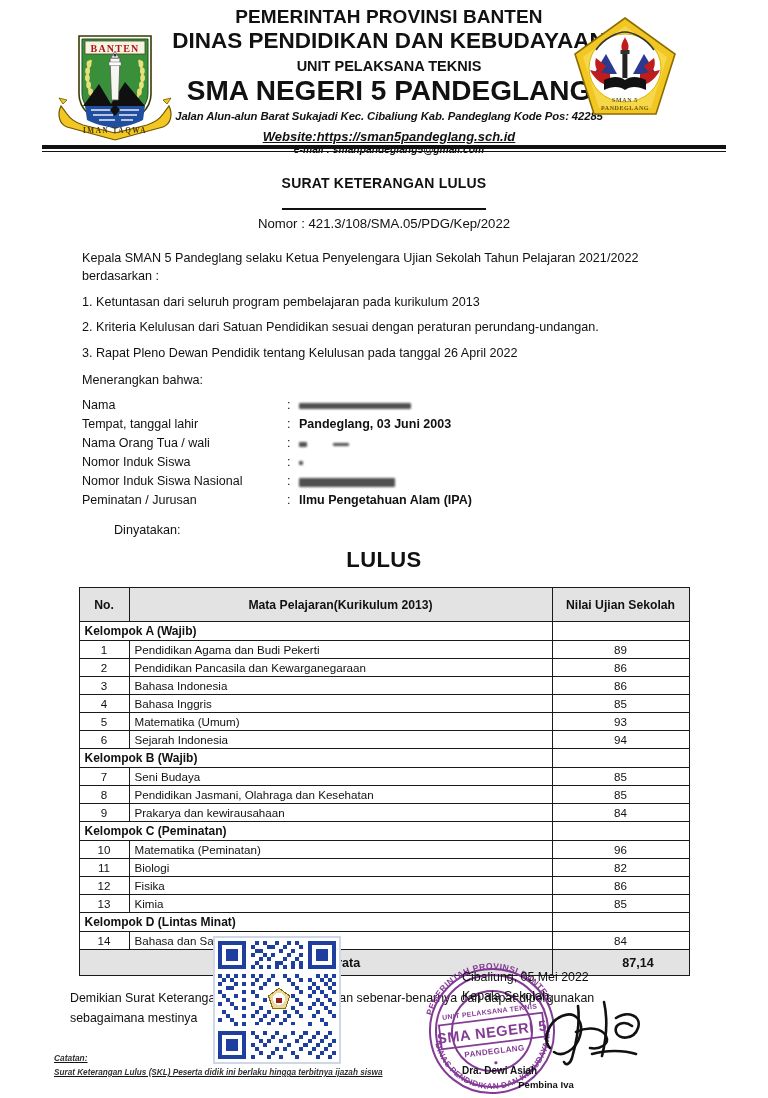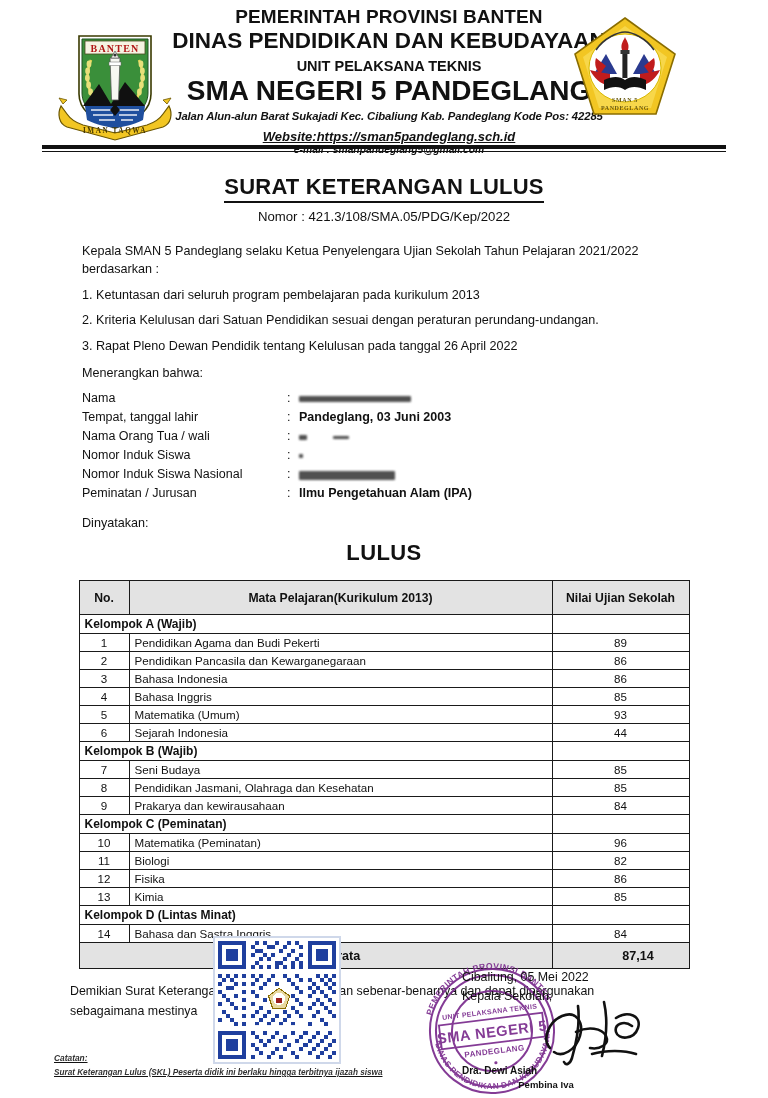--- a/index.html
+++ b/index.html
@@ -35,22 +35,22 @@
   .hr-thick { position:absolute; left:42px; right:42px; top:145px; height:4px; background:#111; }
   .hr-thin  { position:absolute; left:42px; right:42px; top:151px; height:1.4px; background:#111; }
 
   
   .logo-left  { position: absolute; left: 55px;  top: 28px; width: 120px; height: 122px; }
   .logo-right { position: absolute; right: 88px; top: 14px; width: 110px; height: 120px; }
 
   
   .title-wrap { text-align:center; margin-top: 22px; }
   .doc-title {
-    display:inline-block; font-size: 22px; font-weight: 700;
-    border-bottom: 2.2px solid #111; padding-bottom: 1px; letter-spacing:.2px;
+    display:inline-block; font-size: 14px; font-weight: 700;
+    border-bottom: 2.2px solid #111; padding-bottom: 17px; letter-spacing:.2px;
   }
   .doc-number { text-align:center; font-size: 13.2px; margin-top: 6px; }
 
   
   .body { padding: 0 68px 0 82px; }
   .p-intro { font-size: 12.6px; margin-top: 18px; line-height: 1.45; }
   .p-intro2 { font-size: 12.6px; line-height: 1.45; }
   .clause { font-size: 12.6px; margin-top: 8px; line-height:1.4; }
   .p-menerangkan { font-size: 12.6px; margin-top: 11px; }
 
@@ -65,21 +65,21 @@
     vertical-align: middle; opacity:.82;
     filter: blur(1.1px);
     border-radius: 1px;
   }
   .red-name { width: 112px; height:6px; }
   .red-parent { width: 8px; height:5px; margin-right:26px;}
   .red-parent2 { width: 16px; height:3px; }
   .red-nis { width: 4px; height:4px; }
   .red-nisn { width: 96px; height:9px; }
 
-  .p-dinyatakan { font-size: 12.6px; margin-top: 13px; }
+  .p-dinyatakan { font-size: 12.6px; margin-top: 13px; margin-left: 32px; }
   .lulus { text-align:center; font-size: 22px; font-weight:700; margin-top: 10px; letter-spacing:.4px;}
 
   
   table.nilai {
     width: 610px; margin: 14px auto 0 auto;
     border-collapse: collapse; font-size: 11.6px;
     table-layout: fixed;
   }
   table.nilai th, table.nilai td {
     border: 1.1px solid #1a1a1a; padding: 2px 5px; height: 18px;
@@ -319,21 +319,21 @@
         <td class="nl">85</td>
       </tr>
       <tr>
         <td class="no">5</td>
         <td class="mp">Matematika (Umum)</td>
         <td class="nl">93</td>
       </tr>
       <tr>
         <td class="no">6</td>
         <td class="mp">Sejarah Indonesia</td>
-        <td class="nl">44</td>
+        <td class="nl">94</td>
       </tr>
 
       <tr class="group">
         <td colspan="2">Kelompok B (Wajib)</td>
         <td></td>
       </tr>
       <tr>
         <td class="no">7</td>
         <td class="mp">Seni Budaya</td>
         <td class="nl">85</td>

